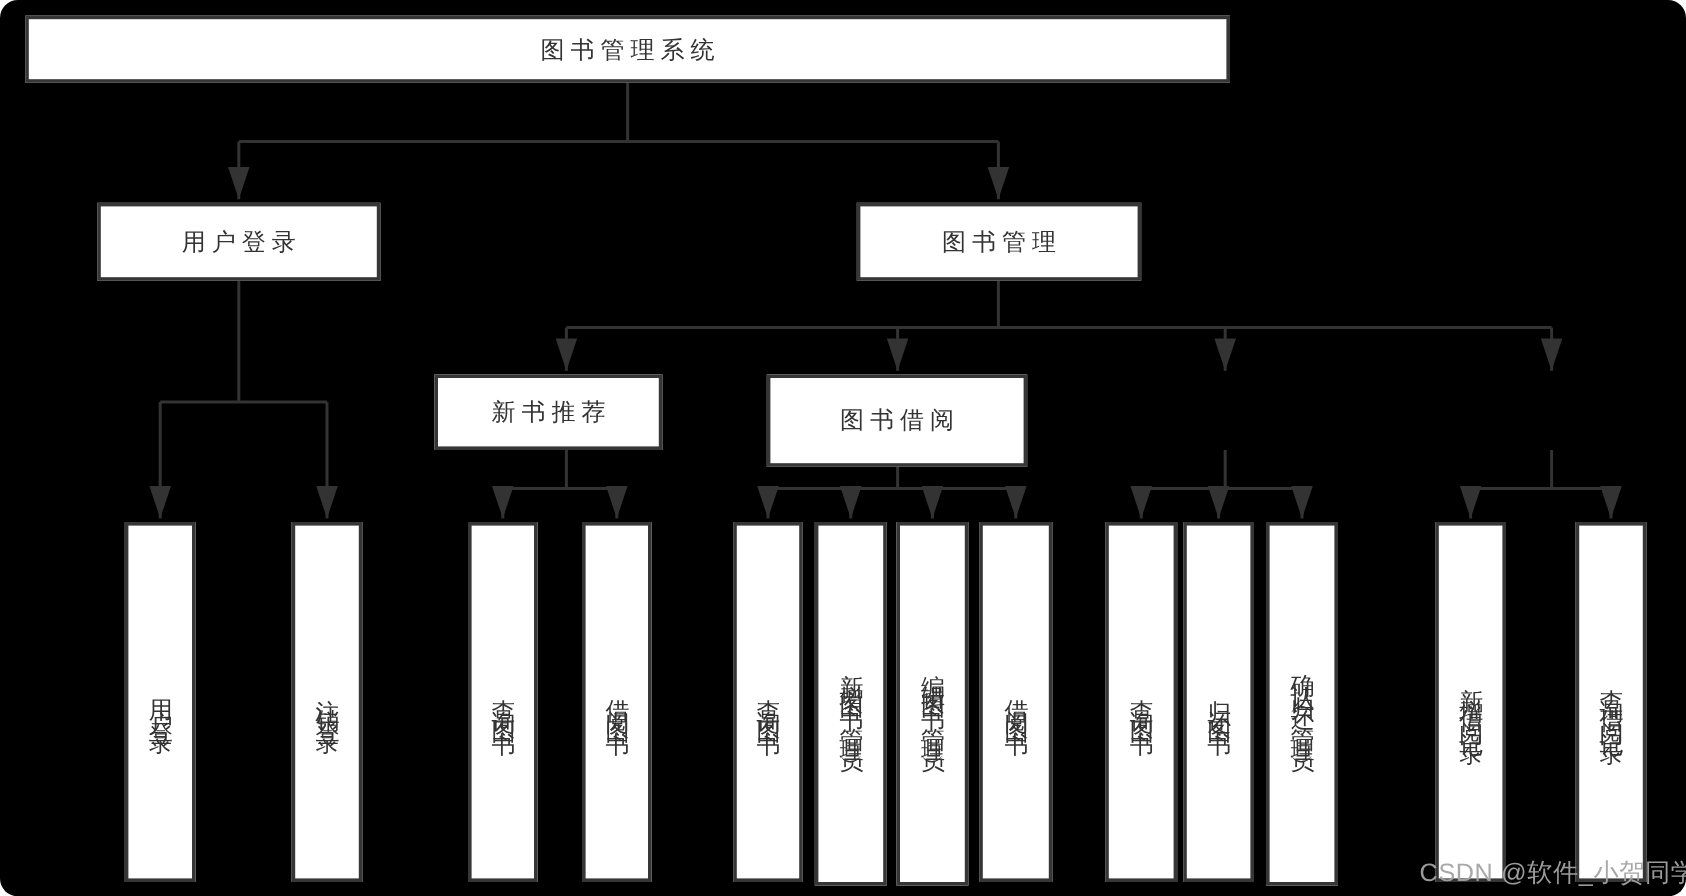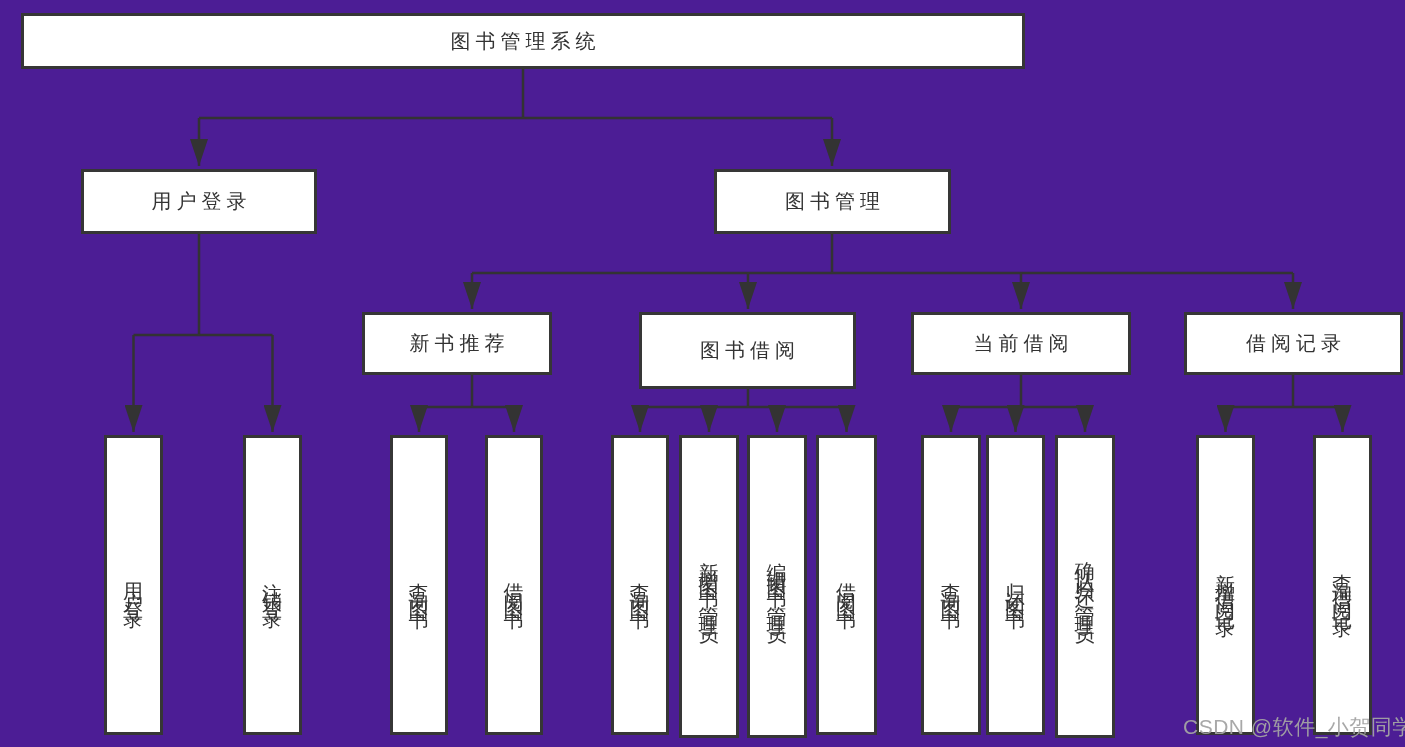--- a/index.html
+++ b/index.html
@@ -5,22 +5,23 @@
   html, body {
     margin: 0;
     padding: 0;
     background: #ffffff;
     font-family: "Liberation Sans", "DejaVu Sans", sans-serif;
   }
   #stage {
     position: relative;
     width: 1405px;
     height: 747px;
-    background: #4c1d95;
+    background: #000000;
     overflow: hidden;
+    border-radius: 15px;
   }
   #connectors {
     position: absolute;
     left: 0; top: 0;
     width: 1405px; height: 747px;
     z-index: 1;
   }
   .node {
     position: absolute;
     box-sizing: border-box;
@@ -134,26 +135,20 @@
   <div class="node" style="left:714px; top:169px; width:237px; height:65px;align-items:center;">
     <span class="lbl">图书管理</span>
   </div>
 
   <div class="node" style="left:362px; top:312px; width:190px; height:63px;">
     <span class="lbl">新书推荐</span>
   </div>
   <div class="node" style="left:639px; top:312px; width:217px; height:77px;">
     <span class="lbl">图书借阅</span>
   </div>
-  <div class="node" style="left:911px; top:312px; width:220px; height:63px;">
-    <span class="lbl">当前借阅</span>
-  </div>
-  <div class="node" style="left:1184px; top:312px; width:219px; height:63px;">
-    <span class="lbl">借阅记录</span>
-  </div>
 
   <div class="node leaf" style="left:104px; top:435px; width:59px; height:300px;">
     <span class="lbl">用户登录</span>
   </div>
   <div class="node leaf" style="left:243px; top:435px; width:59px; height:300px;">
     <span class="lbl">注销登录</span>
   </div>
 
   <div class="node leaf" style="left:390px; top:435px; width:58px; height:300px;">
     <span class="lbl">查询图书</span>

